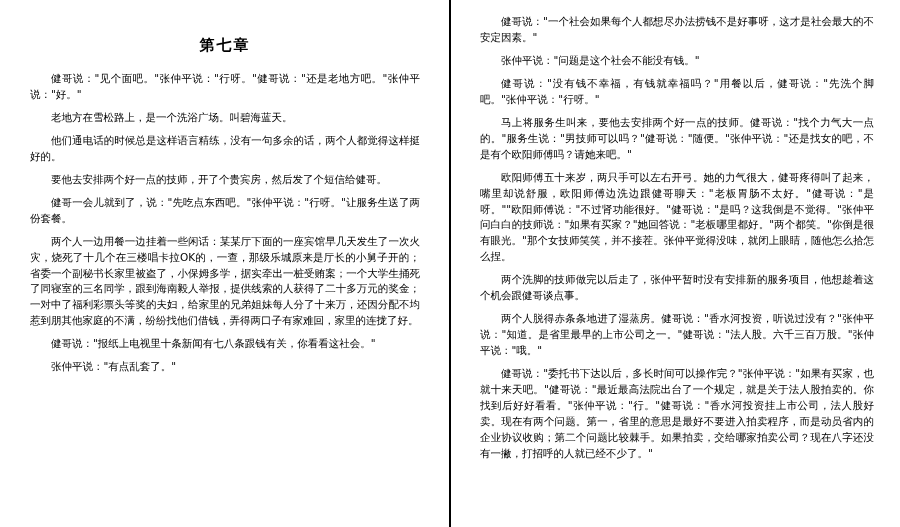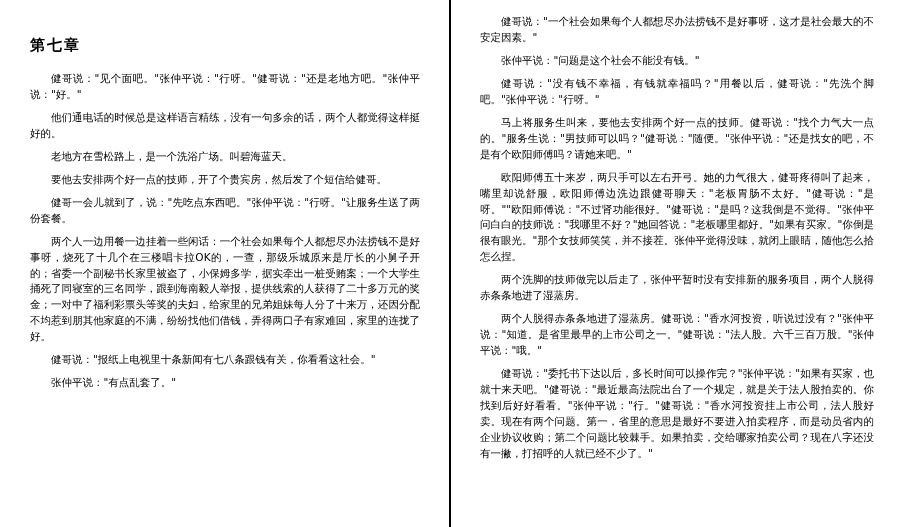--- a/index.html
+++ b/index.html
@@ -37,20 +37,21 @@
   }
   .gutter {
     position: absolute;
     left: 449px;
     top: 0;
     width: 2px;
     height: 527px;
     background: #000000;
   }
   .chapter-title {
+    text-align: center;
     font-size: 15px;
     font-weight: bold;
     letter-spacing: 2px;
     margin: 22px 0 16px 0;
     font-family: "DejaVu Serif", "Liberation Serif", serif;
   }
   p.para {
     font-size: 10.5px;
     line-height: 1.52;
     text-align: justify;
@@ -65,37 +66,37 @@
   }
 </style>
 </head>
 <body>
 
 <div class="page">
   <div class="column left">
     <div class="chapter-title">第七章</div>
     <div class="col-body">
       <p class="para">健哥说："见个面吧。"张仲平说："行呀。"健哥说："还是老地方吧。"张仲平说："好。"</p>
+      <p class="para">老地方在雪松路上，是一个洗浴广场。叫碧海蓝天。</p>
       <p class="para">他们通电话的时候总是这样语言精练，没有一句多余的话，两个人都觉得这样挺好的。</p>
-      <p class="para">老地方在雪松路上，是一个洗浴广场。叫碧海蓝天。</p>
       <p class="para">要他去安排两个好一点的技师，开了个贵宾房，然后发了个短信给健哥。</p>
       <p class="para">健哥一会儿就到了，说："先吃点东西吧。"张仲平说："行呀。"让服务生送了两份套餐。</p>
-      <p class="para">两个人一边用餐一边挂着一些闲话：一个社会如果每个人都想尽办法捞钱不是好事呀，烧死了十几个在三楼唱卡拉OK的，一查，那级乐城原来是厅长的小舅子开的；省委一个副秘书长家里被盗了，小保姆多学，据实牵出一桩受贿案；一个大学生捅死了同寝室的三名同学，跟到海南毅人举报，提供线索的人获得了二十多万元的奖金；一对中了福利彩票头等奖的夫妇，给家里的兄弟姐妹每人分了十来万，还因分配不均惹到朋其他家庭的不满，纷纷找他们借钱，弄得两口子有家难回，家里的连拢了好。</p>
+      <p class="para">两个人一边用餐一边挂着一些闲话：某某厅下面的一座宾馆早几天发生了一次火灾，烧死了十几个在三楼唱卡拉OK的，一查，那级乐城原来是厅长的小舅子开的；省委一个副秘书长家里被盗了，小保姆多学，据实牵出一桩受贿案；一个大学生捅死了同寝室的三名同学，跟到海南毅人举报，提供线索的人获得了二十多万元的奖金；一对中了福利彩票头等奖的夫妇，给家里的兄弟姐妹每人分了十来万，还因分配不均惹到朋其他家庭的不满，纷纷找他们借钱，弄得两口子有家难回，家里的连拢了好。</p>
       <p class="para">健哥说："报纸上电视里十条新闻有七八条跟钱有关，你看看这社会。"</p>
       <p class="para">张仲平说："有点乱套了。"</p>
     </div>
   </div>
 
   <div class="gutter"></div>
 
   <div class="column right">
     <div class="col-body">
       <p class="para">健哥说："一个社会如果每个人都想尽办法捞钱不是好事呀，这才是社会最大的不安定因素。"</p>
       <p class="para">张仲平说："问题是这个社会不能没有钱。"</p>
       <p class="para">健哥说："没有钱不幸福，有钱就幸福吗？"用餐以后，健哥说："先洗个脚吧。"张仲平说："行呀。"</p>
       <p class="para">马上将服务生叫来，要他去安排两个好一点的技师。健哥说："找个力气大一点的。"服务生说："男技师可以吗？"健哥说："随便。"张仲平说："还是找女的吧，不是有个欧阳师傅吗？请她来吧。"</p>
-      <p class="para">欧阳师傅五十来岁，两只手可以左右开弓。她的力气很大，健哥疼得叫了起来，嘴里却说舒服，欧阳师傅边洗边跟健哥聊天："老板胃肠不太好。"健哥说："是呀。""欧阳师傅说："不过肾功能很好。"健哥说："是吗？这我倒是不觉得。"张仲平问白白的技师说："我哪里不好？"她回答说："老板哪里都好。"如果有买家。"你倒是很有眼光。"那个女技师笑笑，并不接茬。张仲平觉得没味，就闭上眼睛，随他怎么拾怎么捏。</p>
-      <p class="para">两个洗脚的技师做完以后走了，张仲平暂时没有安排新的服务项目，两个人脱得赤条条地进了湿蒸房。</p>
+      <p class="para">欧阳师傅五十来岁，两只手可以左右开弓。她的力气很大，健哥疼得叫了起来，嘴里却说舒服，欧阳师傅边洗边跟健哥聊天："老板胃肠不太好。"健哥说："是呀。""欧阳师傅说："不过肾功能很好。"健哥说："是吗？这我倒是不觉得。"张仲平问白白的技师说："如果有买家？"她回答说："老板哪里都好。"两个都笑。"你倒是很有眼光。"那个女技师笑笑，并不接茬。张仲平觉得没味，就闭上眼睛，随他怎么拾怎么捏。</p>
+      <p class="para">两个洗脚的技师做完以后走了，张仲平暂时没有安排新的服务项目，他想趁着这个机会跟健哥谈点事。</p>
       <p class="para">两个人脱得赤条条地进了湿蒸房。健哥说："香水河投资，听说过没有？"张仲平说："知道。是省里最早的上市公司之一。"健哥说："法人股。六千三百万股。"张仲平说："哦。"</p>
       <p class="para">健哥说："委托书下达以后，多长时间可以操作完？"张仲平说："如果有买家，也就十来天吧。"健哥说："最近最高法院出台了一个规定，就是关于法人股拍卖的。你找到后好好看看。"张仲平说："行。"健哥说："香水河投资挂上市公司，法人股好卖。现在有两个问题。第一，省里的意思是最好不要进入拍卖程序，而是动员省内的企业协议收购；第二个问题比较棘手。如果拍卖，交给哪家拍卖公司？现在八字还没有一撇，打招呼的人就已经不少了。"</p>
     </div>
   </div>
 </div>
 
 </body></html>

